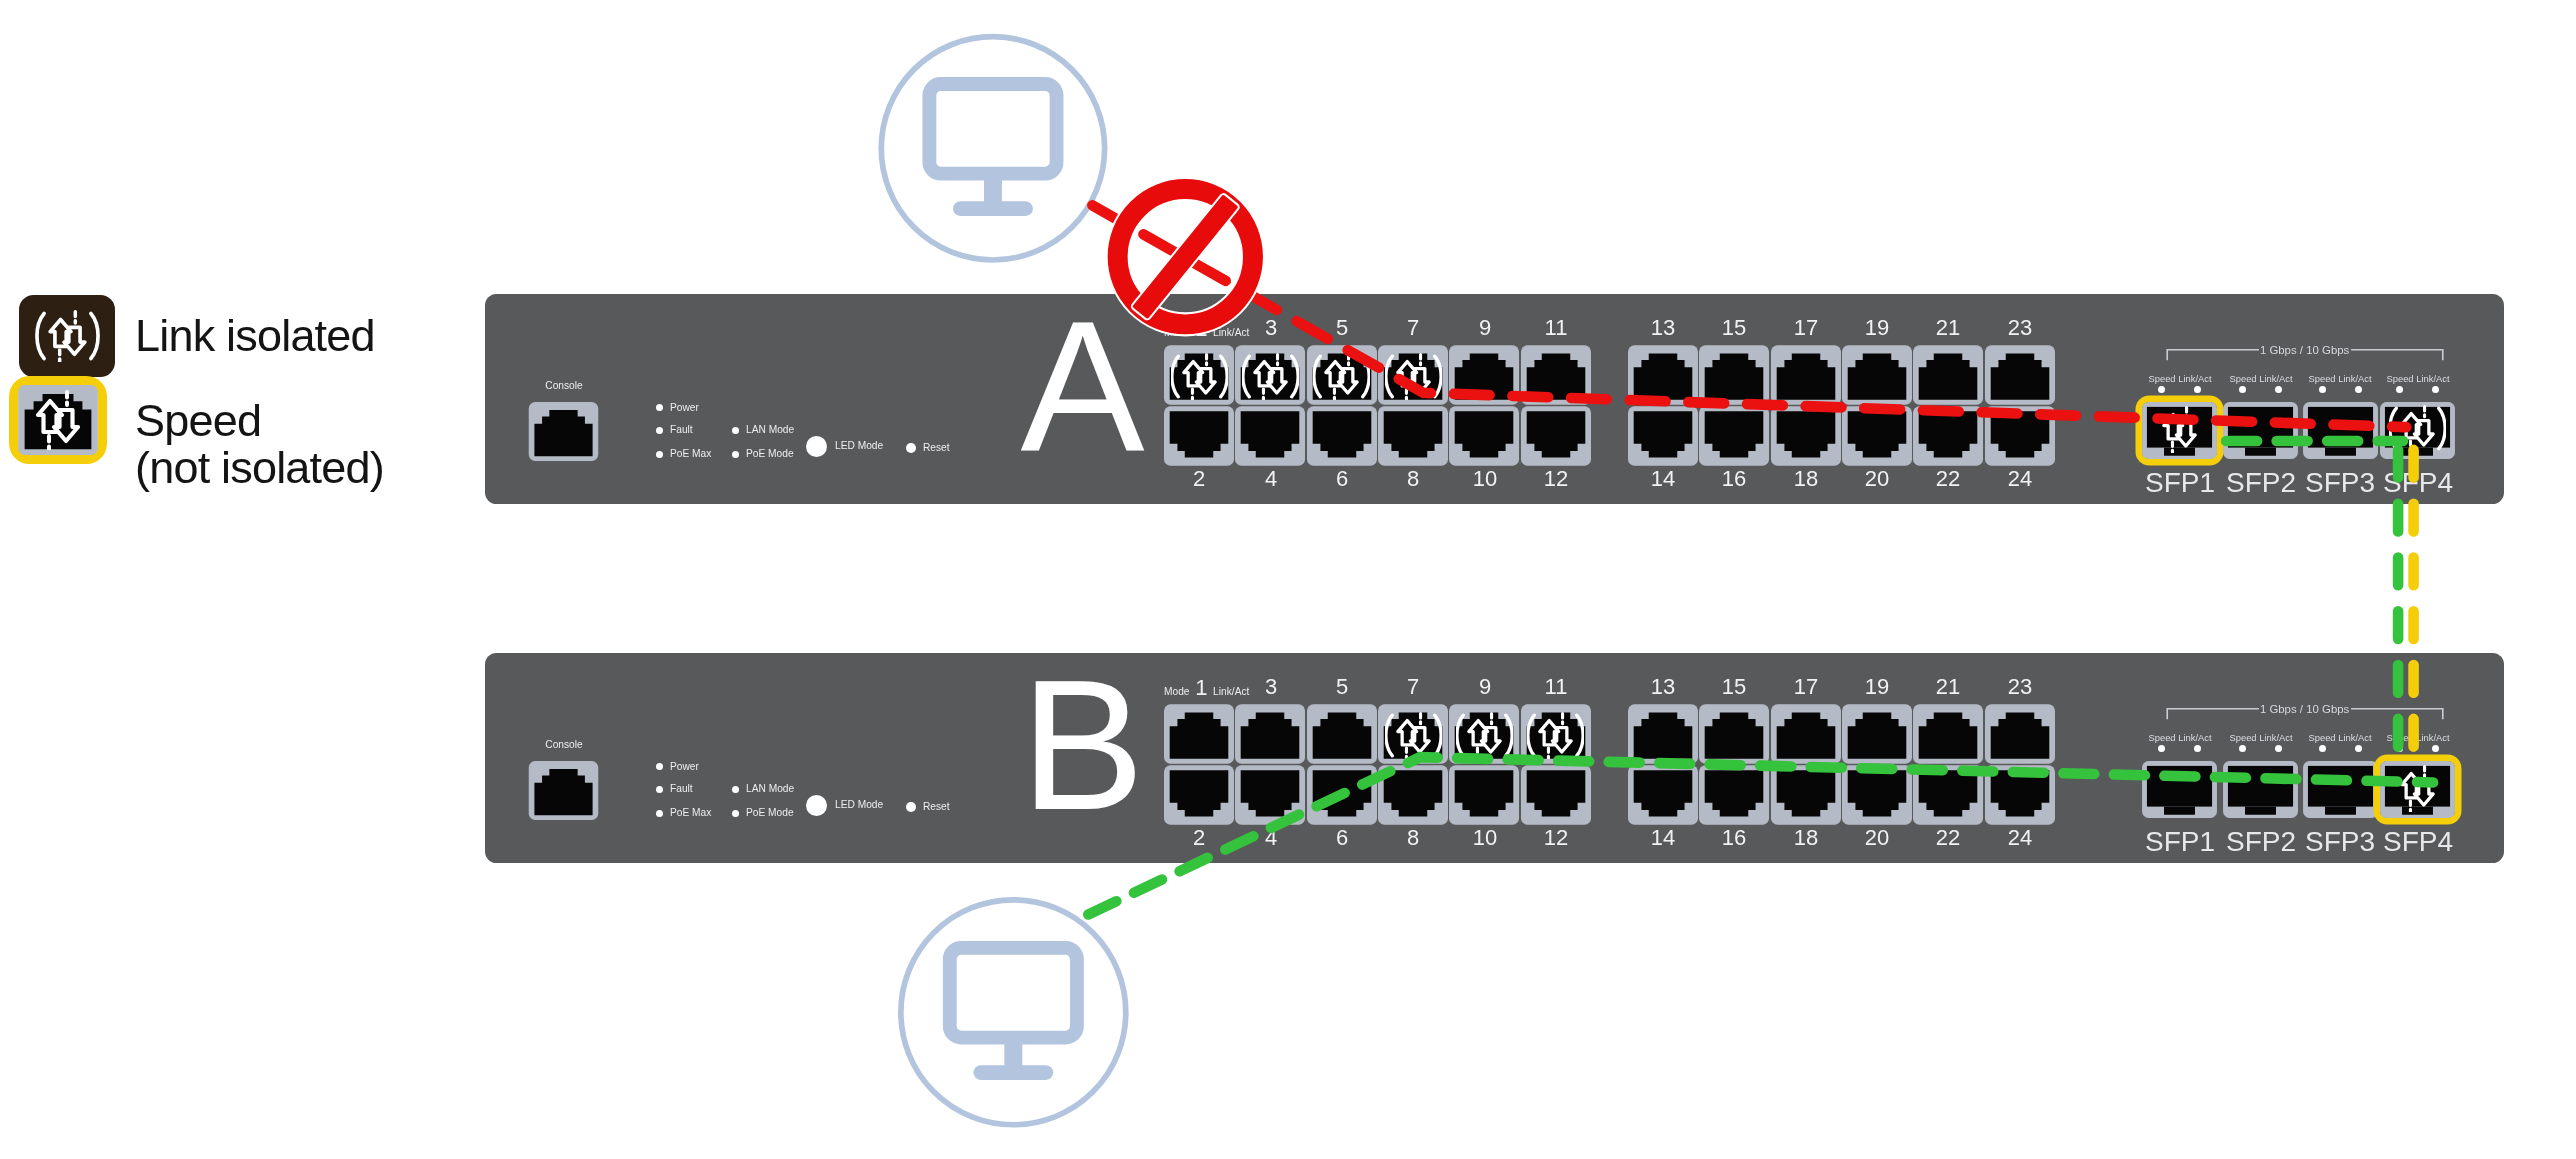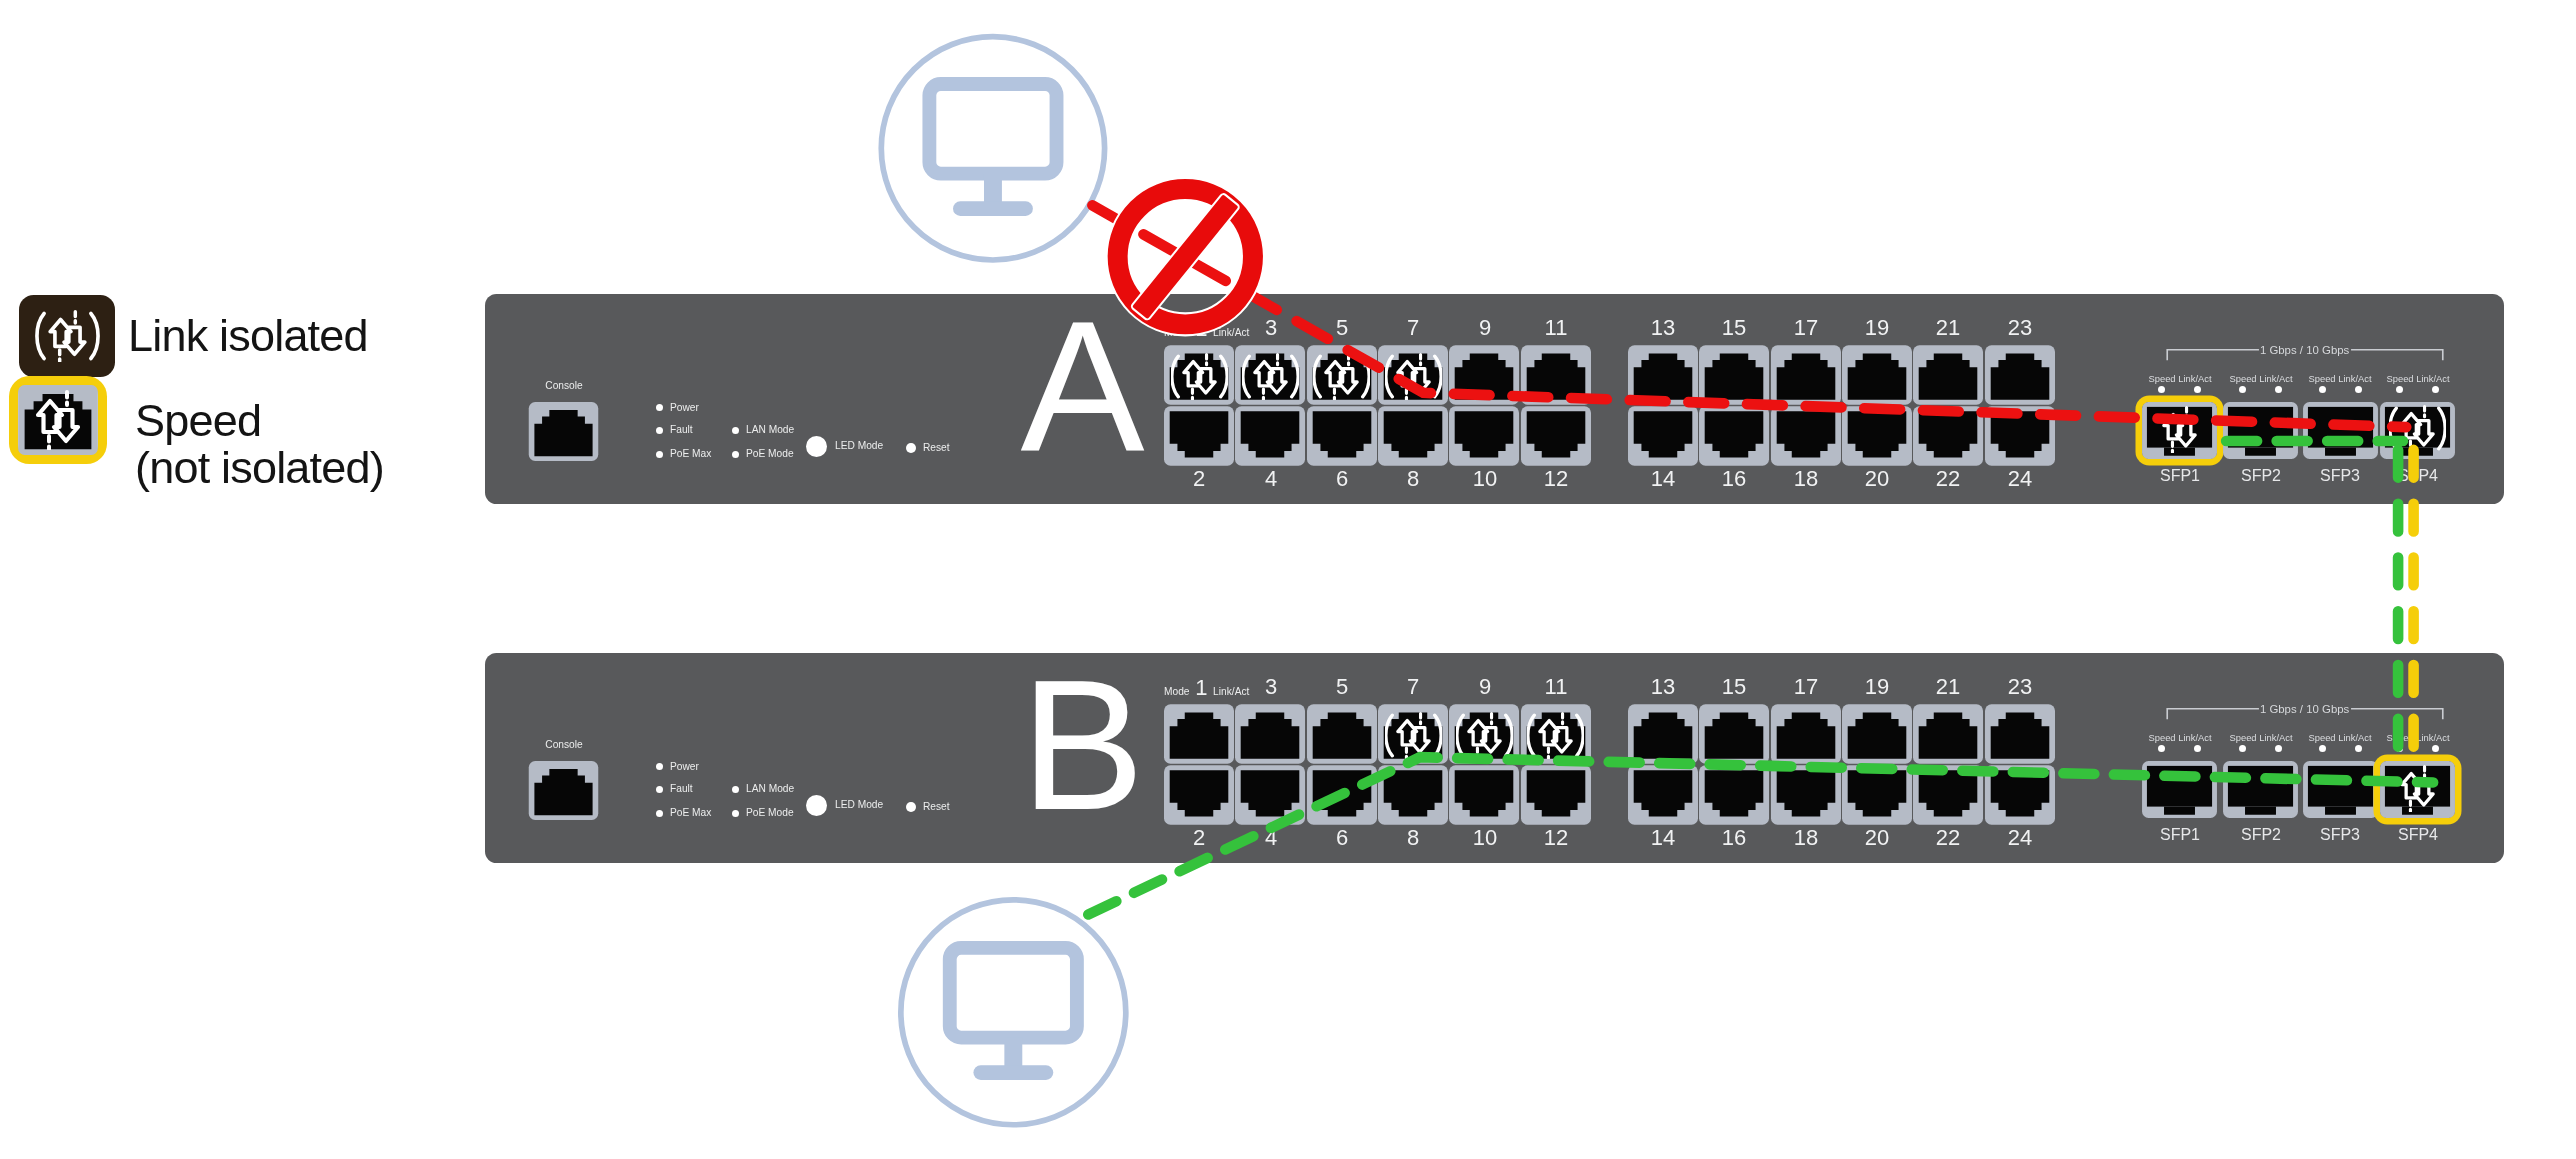--- a/index.html
+++ b/index.html
@@ -17,21 +17,21 @@
   .big-letter{position:absolute;left:528px;top:-13px;width:139px;text-align:center;color:#ffffff;
       font-size:186px;line-height:210px;font-weight:400;}
   .small-lab{position:absolute;color:#eceded;font-size:10.2px;white-space:nowrap;}
   .led-dot{position:absolute;background:#ffffff;border-radius:50%;}
   .num-lab{position:absolute;color:#f1f2f3;font-size:22px;text-align:center;width:72px;}
   .port-col{position:absolute;}
   .flipY{transform:scaleY(-1);}
   .sfp{position:absolute;width:75px;height:57px;}
   .sfp.uplink{border-radius:7.3px;box-shadow:0 0 0 6.5px var(--yellow);}
   .icon-overlay{position:absolute;display:flex;align-items:center;justify-content:center;}
-  .sfp-label{position:absolute;color:#e7e8ea;font-size:16px;text-align:center;width:98px;}
+  .sfp-label{position:absolute;color:#e7e8ea;font-size:28px;text-align:center;width:98px;}
   .speed-lab{position:absolute;color:#dcdee1;font-size:9.4px;text-align:center;width:98px;white-space:nowrap;}
   .hdr{position:absolute;display:flex;align-items:flex-end;color:#eceded;}
   .hdr .h-small{font-size:10.2px;line-height:11.4px;}
   .hdr .h-num{font-size:22px;line-height:19.6px;margin:0 5.7px;color:#f1f2f3;}
   svg{display:block;}
 </style>
 </head>
 <body>
 
 <div id="canvas">
@@ -53,21 +53,21 @@
 
   <div>
     <div id="legend-isolated-icon" style="background: rgb(45, 32, 19);">
       <svg width="75" height="52" viewBox="0 0 72 60">
         <g transform="translate(6,0)">
             <use href="#sym-arrows"></use>
           </g>
         <use href="#sym-parens"></use>
       </svg>
     </div>
-    <div class="legend-label" style="left:128px;top:312px;">Link isolated</div>
+    <div class="legend-label" style="left:135px;top:312px;">Link isolated</div>
 
     <div id="legend-uplink-icon" style="box-shadow: rgb(245, 206, 10) 0px 0px 0px 9px;">
       <svg width="80" height="70" viewBox="0 0 98 86" style="position:absolute;left:0;top:0;">
         <rect x="0" y="0" width="98" height="86" rx="8" fill="#b5bbc6"></rect>
         <path d="M8,79 V30 H19 V20 H30 V11 H68 V20 H79 V30 H90 V79 Z" fill="#060606"></path>
       </svg>
       <svg width="60" height="60" viewBox="0 0 60 60" style="position:relative;">
         <use href="#sym-arrows"></use>
       </svg>
     </div>

